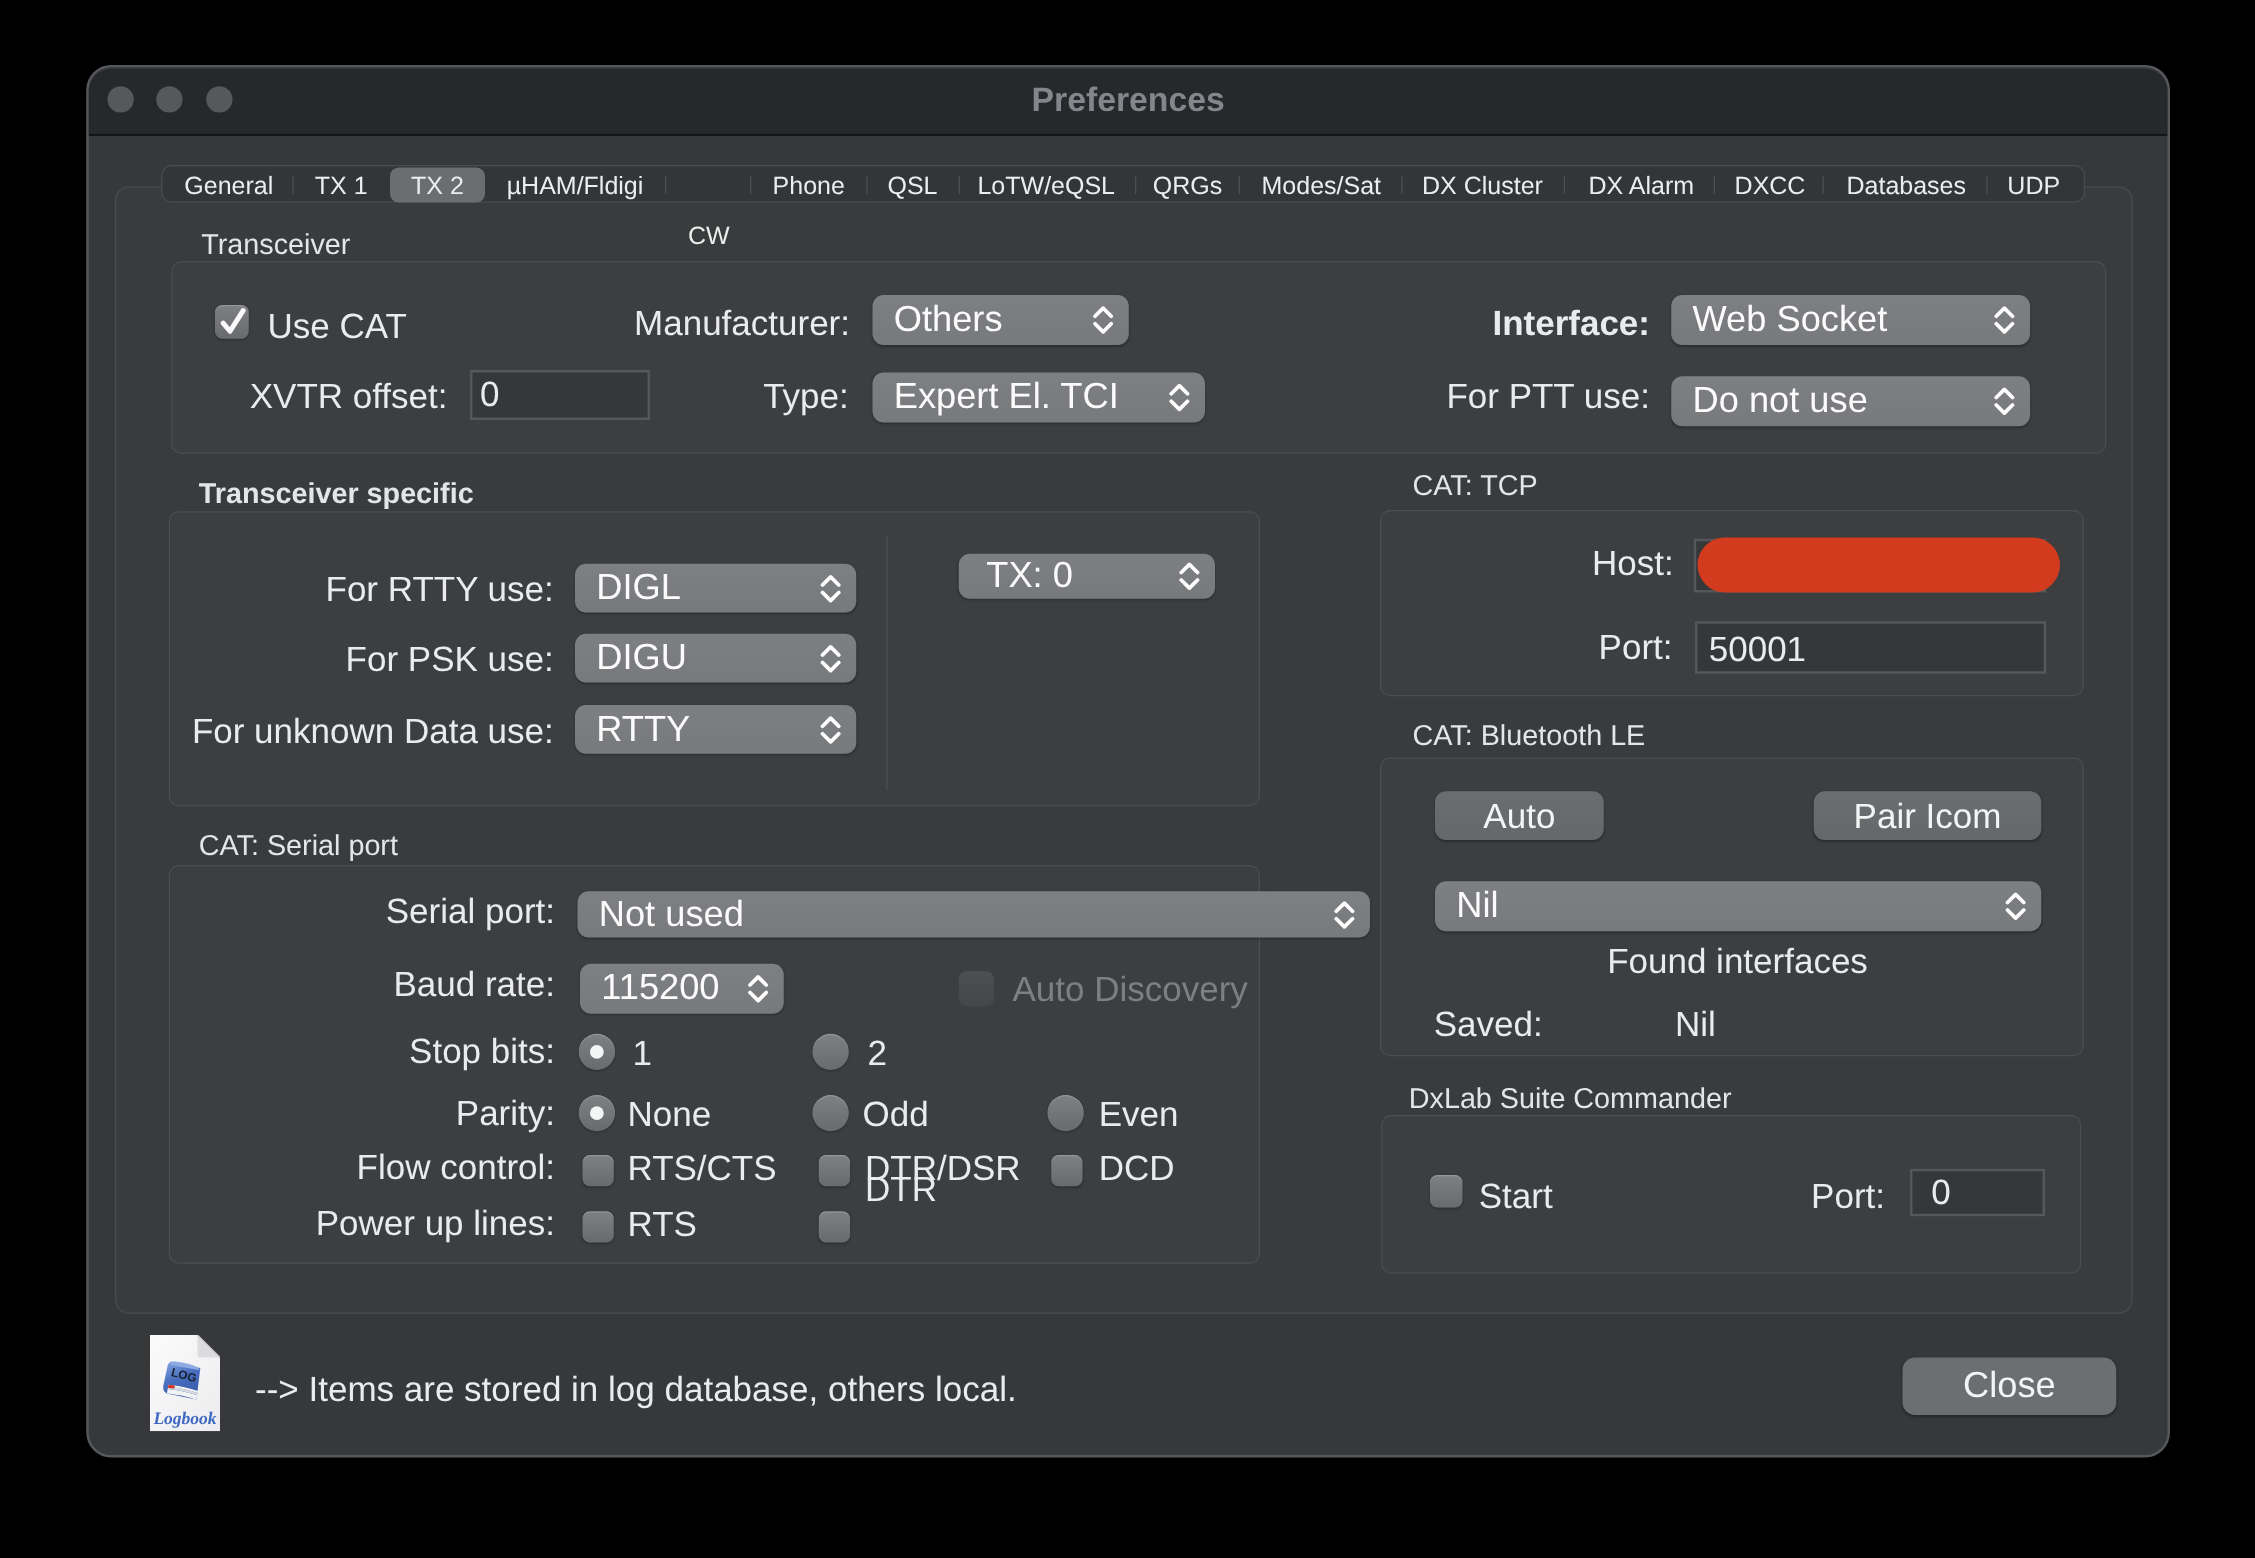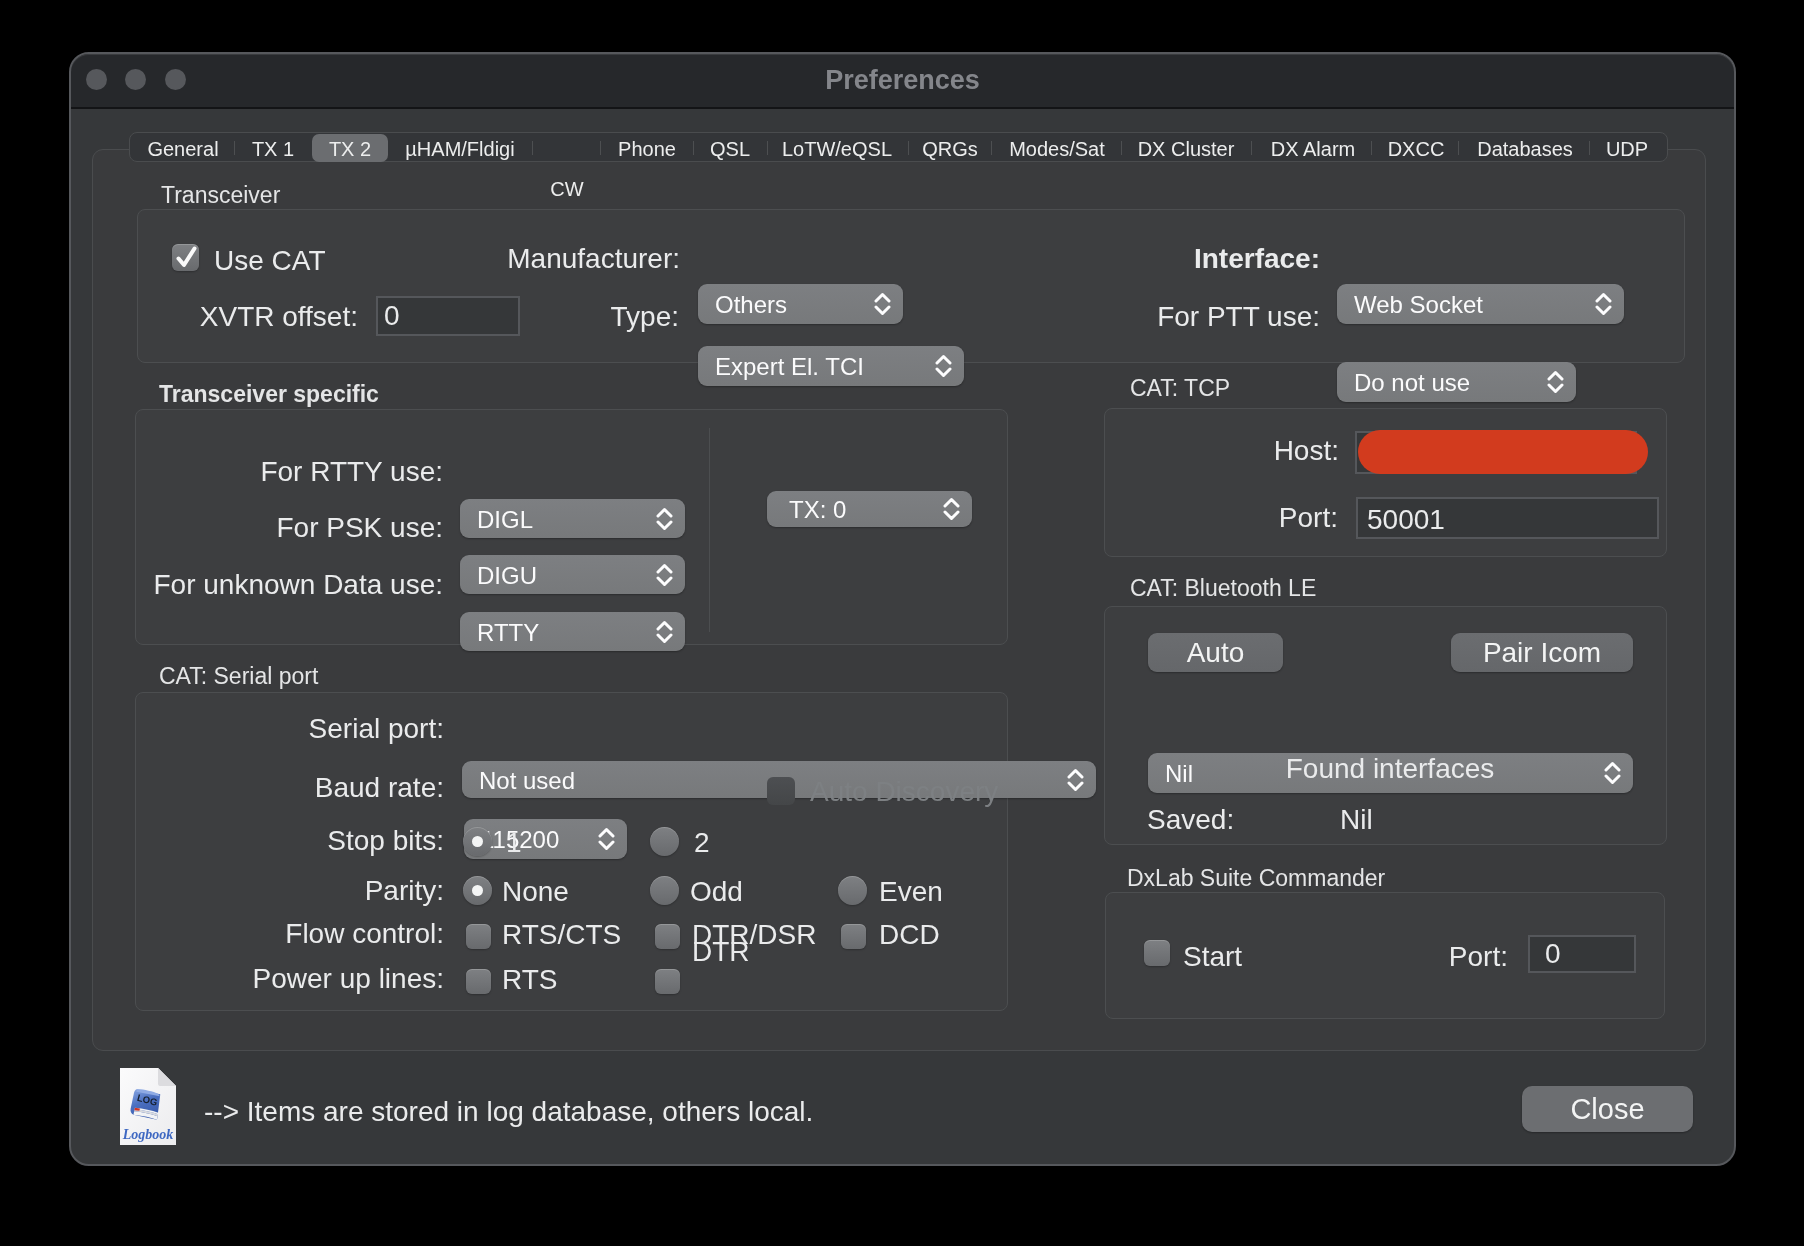--- a/index.html
+++ b/index.html
@@ -11,21 +11,21 @@
 .title{left:69px;top:65px;width:1667px;text-align:center;font-size:27px;font-weight:700;color:#84868b;}
 .pane{left:92px;top:149px;width:1614px;height:902px;border-radius:11px;background:#3a3b3d;border:1px solid #4a4c4e;box-sizing:border-box;}
 .tabbar{left:129px;top:132px;width:1539px;height:30px;border-radius:8px;background:#333538;border:1px solid #4a4c4e;box-sizing:border-box;}
 .seg{left:312px;top:134px;width:76px;height:28px;border-radius:7px;background:#6b6d70;}
 .tab{top:138px;font-size:20px;color:#eceded;white-space:nowrap;transform:translateX(-50%);}
 .tsep{top:141px;width:1px;height:14px;background:#4d4f51;}
 .gbox{background:#3d3e40;border:1px solid #4c4e50;border-radius:8px;box-sizing:border-box;}
 .sect{font-size:23px;color:#e4e5e6;white-space:nowrap;}
 .lbl{font-size:28px;color:#eaebec;white-space:nowrap;line-height:28px;}
 .r{transform:translateX(-100%);}
-.pop{background:linear-gradient(#7d7f82,#77797b);box-shadow:0 1px 2px rgba(0,0,0,.3);border-radius:9px;color:#fbfbfc;font-size:24px;line-height:29px;margin-top:48px;}
+.pop{background:linear-gradient(#7d7f82,#77797b);box-shadow:0 1px 2px rgba(0,0,0,.3);border-radius:9px;color:#fbfbfc;font-size:29px;line-height:29px;}
 .pop span{position:absolute;left:17px;top:50%;transform:translateY(-50%);white-space:nowrap;}
 .chev{position:absolute;right:12px;top:50%;transform:translateY(-50%);}
 .btn{background:linear-gradient(#6b6d70,#65676a);box-shadow:0 1px 2px rgba(0,0,0,.3);border-radius:9px;color:#f3f4f4;font-size:28px;text-align:center;}
 .btn span{position:absolute;left:0;right:0;top:50%;transform:translateY(-50%);}
 .field{background:#353739;border:2px solid #55575b;box-sizing:border-box;color:#eaebec;font-size:28px;line-height:28px;}
 .field span{position:absolute;left:9px;top:50%;transform:translateY(-50%);}
 .cb{border-radius:6px;background:linear-gradient(#7e8083,#686a6d);box-shadow:inset 0 1px 0 rgba(255,255,255,.18),0 1px 2px rgba(0,0,0,.25);}
 .cb.dis{background:linear-gradient(#4d4f52,#444648);box-shadow:none;}
 .radio{border-radius:50%;background:linear-gradient(#7e8083,#686a6d);box-shadow:inset 0 1px 0 rgba(255,255,255,.18),0 1px 2px rgba(0,0,0,.25);}
 .rdot{position:absolute;left:50%;top:50%;width:11px;height:11px;margin:-5.5px 0 0 -5.5px;border-radius:50%;background:#f4f5f5;}
@@ -112,21 +112,21 @@
     <span style="left:6px;">0</span>
   </div>
 <div class="abs lbl r" style="left:679px;top:303px;">Type:</div>
 <div class="abs pop" style="left:698px;top:298px;width:266px;height:40px;">
     <span>Expert El. TCI</span>
     <svg class="chev" width="17" height="24" viewBox="0 0 17 24">
       <path d="M2 9 L8.5 2.5 L15 9 M2 15 L8.5 21.5 L15 15" fill="none" stroke="#fdfdfe" stroke-width="3" stroke-linecap="round" stroke-linejoin="round"></path>
     </svg>
   </div>
 <div class="abs lbl r" style="left:1320px;top:303px;">For PTT use:</div>
-<div class="abs pop" style="left:1337px;top:314px;width:239px;height:40px;">
+<div class="abs pop" style="left:1337px;top:301px;width:287px;height:40px;">
     <span>Do not use</span>
     <svg class="chev" width="17" height="24" viewBox="0 0 17 24">
       <path d="M2 9 L8.5 2.5 L15 9 M2 15 L8.5 21.5 L15 15" fill="none" stroke="#fdfdfe" stroke-width="3" stroke-linecap="round" stroke-linejoin="round"></path>
     </svg>
   </div>
 
 <div class="abs lbl r" style="left:443px;top:458px;">For RTTY use:</div>
 <div class="abs pop" style="left:460px;top:451px;width:225px;height:39px;">
     <span>DIGL</span>
     <svg class="chev" width="17" height="24" viewBox="0 0 17 24">
@@ -196,21 +196,21 @@
 <div class="abs lbl r" style="left:444px;top:965px;">Power up lines:</div>
 <div class="abs cb" style="left:466px;top:969px;width:25px;height:25px;"></div>
 <div class="abs lbl" style="left:502px;top:966px;">RTS</div>
 <div class="abs cb" style="left:655px;top:969px;width:25px;height:25px;"></div>
 <div class="abs lbl" style="left:692px;top:938px;">DTR</div>
 
 <div class="abs lbl r" style="left:1339px;top:437px;">Host:</div>
 <div class="abs field" style="left:1355px;top:431px;width:282px;height:43px;"></div>
 <div class="abs" style="left:1358px;top:430px;width:290px;height:44px;border-radius:22px;background:#d23b1e;"></div>
 <div class="abs lbl r" style="left:1338px;top:504px;">Port:</div>
-<div class="abs field" style="left:1356px;top:497px;width:303px;height:42px;">
+<div class="abs field" style="left:1356px;top:497px;width:281px;height:42px;">
     <span style="top:calc(50% + 2px);">50001</span>
   </div>
 
 <div class="abs btn" style="left:1148px;top:633px;width:135px;height:39px;">
     <span>Auto</span>
   </div>
 <div class="abs btn" style="left:1451px;top:633px;width:182px;height:39px;">
     <span>Pair Icom</span>
   </div>
 <div class="abs pop" style="left:1148px;top:705px;width:485px;height:40px;">

